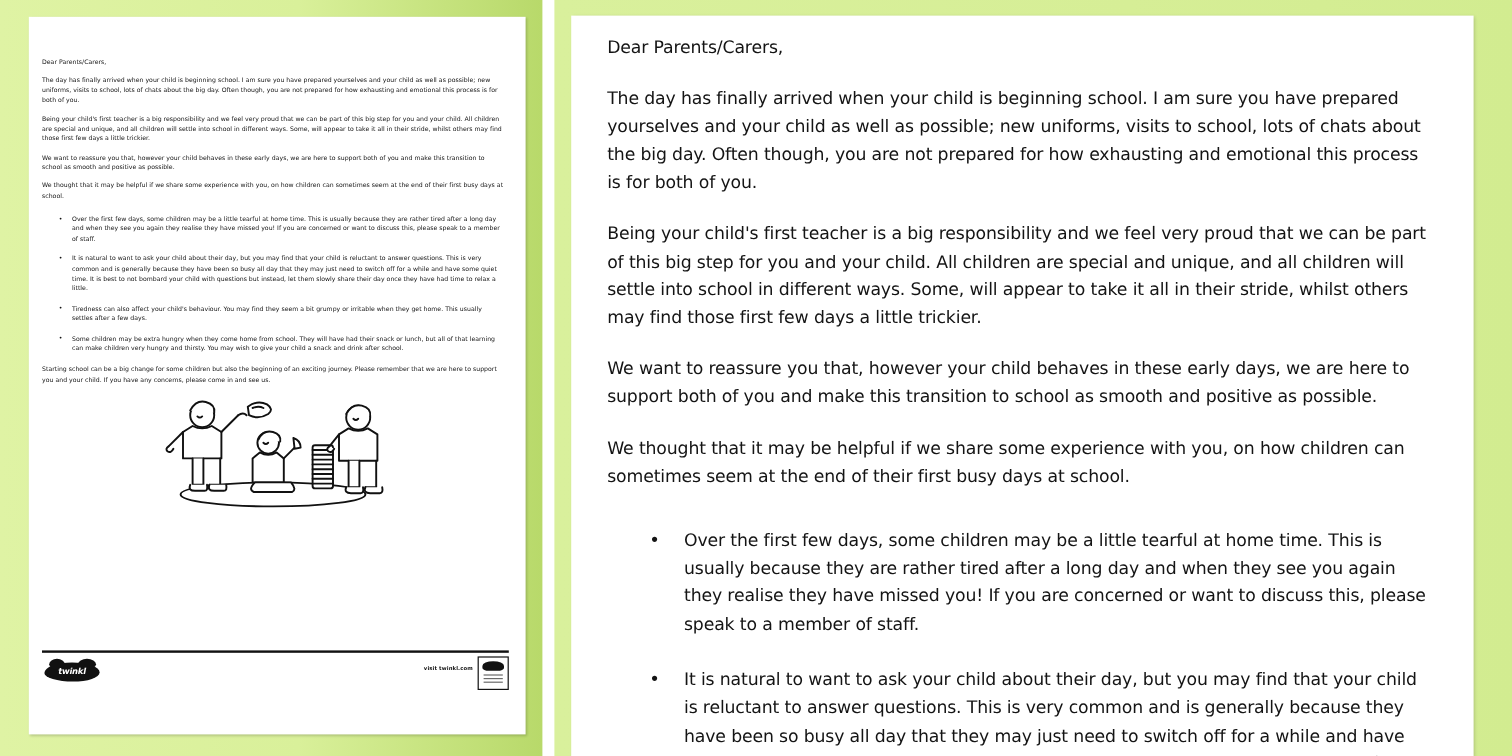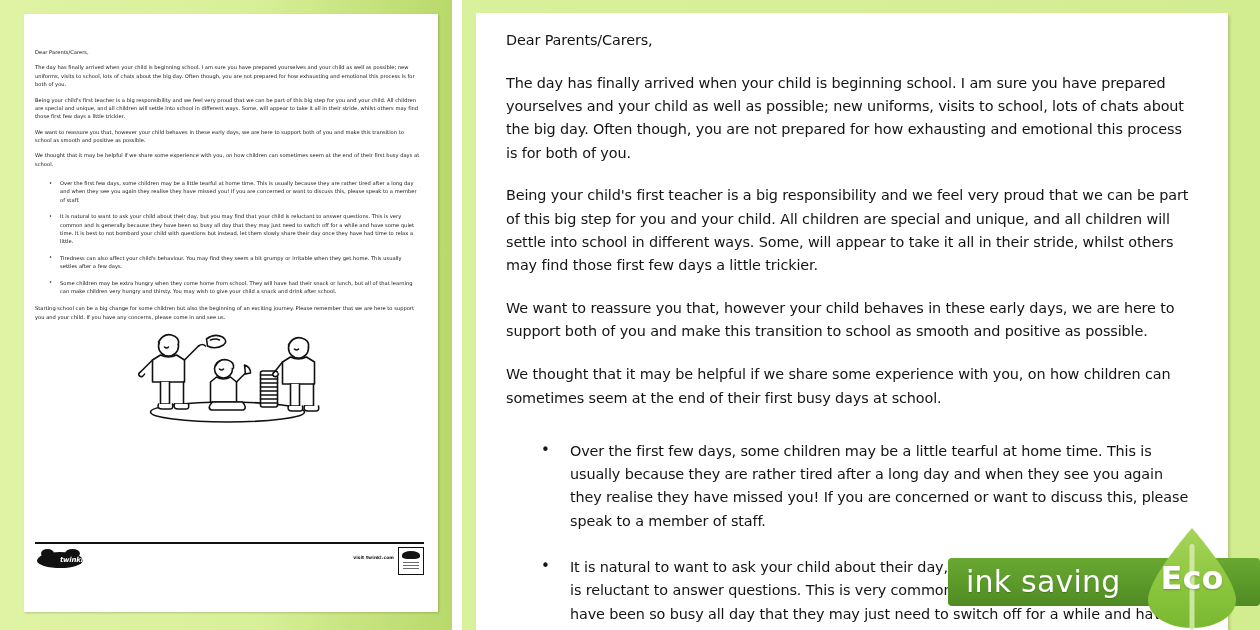--- a/index.html
+++ b/index.html
@@ -53,21 +53,21 @@
     position:absolute;left:0;top:2px;width:46px;height:16px;background:#111;
     border-radius:50% 50% 48% 52% / 55% 52% 48% 45%;
   }
   .twinkl-logo .blob:before{
     content:"";position:absolute;left:4px;top:-3.5px;width:13px;height:9px;background:#111;border-radius:50%;
   }
   .twinkl-logo .blob:after{
     content:"";position:absolute;right:3px;top:-3px;width:15px;height:9px;background:#111;border-radius:50%;
   }
   .twinkl-word{
-    position:absolute;left:0;top:2px;width:46px;height:16px;line-height:16px;text-align:right;
+    position:absolute;left:0;top:2px;width:46px;height:16px;line-height:16px;text-align:center;
     color:#fff;font-size:7px;font-style:italic;font-weight:bold;letter-spacing:-0.2px;z-index:2;
     font-family:"DejaVu Sans", sans-serif;
   }
   .lp-visit{
     position:absolute;right:30px;top:13px;font-size:4.4px;font-weight:bold;color:#111;letter-spacing:0.1px;
   }
   .lp-stamp{
     position:absolute;right:0px;top:5px;width:24px;height:26px;border:1px solid #111;background:#fff;
   }
   .lp-stamp .cap{position:absolute;left:3px;top:3px;width:18px;height:8px;background:#111;border-radius:50% 50% 30% 30%;}
@@ -221,30 +221,14 @@
         <ul class="rp-list">
           <li><span class="b">•</span><span>Over the first few days, some children may be a little tearful at home time. This is usually because they are rather tired after a long day and when they see you again they realise they have missed you! If you are concerned or want to discuss this, please speak to a member
 of staff.</span></li>
           <li><span class="b">•</span><span>It is natural to want to ask your child about their day, but you may find that your child is reluctant to answer questions. This is very common and is generally because they have been so busy all day that they may just need to switch off for a while and have some quiet time. It is best to not bombard your child with questions but instead, let them slowly share their day once they have had time to relax a little.</span></li>
 
         </ul>
       </div>
     </div>
   </div>
 
-  <div class="eco-badge">
-    <div class="eco-banner"></div>
-    <div class="eco-banner-label">ink saving</div>
-    <svg class="eco-leaf" viewBox="0 0 104 104">
-      <defs>
-        <linearGradient id="lg" x1="0" y1="0" x2="0" y2="1">
-          <stop offset="0%" stop-color="#a8d45a"></stop>
-          <stop offset="55%" stop-color="#8cc63f"></stop>
-          <stop offset="100%" stop-color="#7ab832"></stop>
-        </linearGradient>
-      </defs>
-      <path d="M52 2 C52 2 96 52 96 74 C96 90 76 102 52 102 C28 102 8 90 8 74 C8 52 52 2 52 2 Z" fill="url(#lg)"></path>
-      <rect x="49.5" y="18" width="5" height="86" rx="2.2" fill="#d7ecb0" opacity="0.85"></rect>
-    </svg>
-    <div class="eco-leaf-label">Eco</div>
-  </div>
 
 </div>
 
 </body></html>

